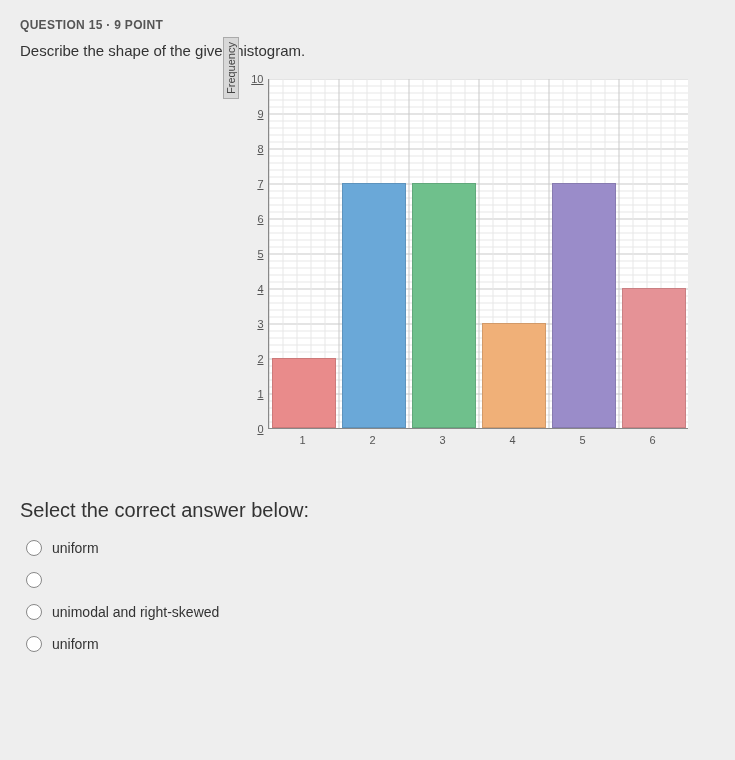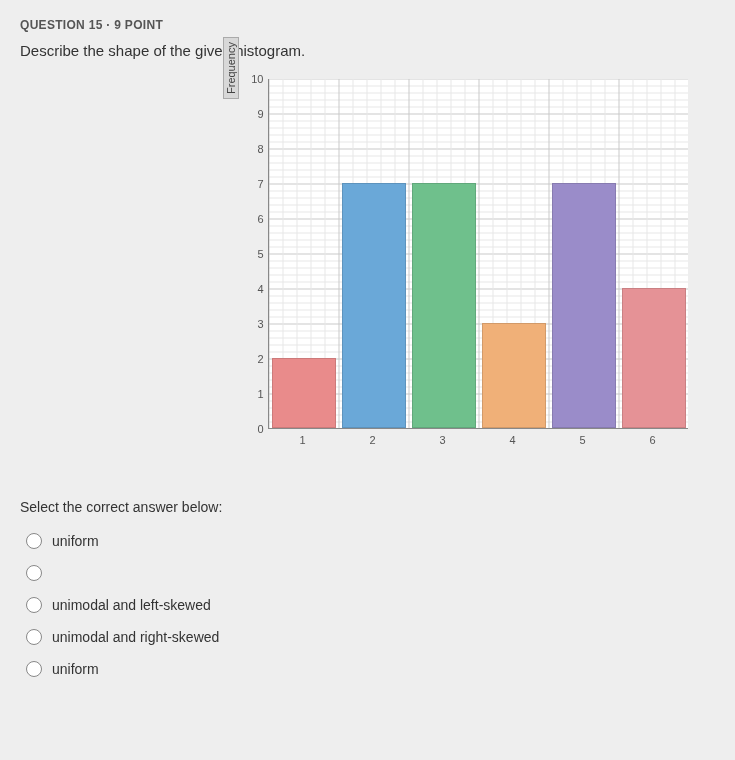--- a/index.html
+++ b/index.html
@@ -59,35 +59,36 @@
     color: #444;
   }
   .ytick {
     position: absolute;
     left: 30px;
     width: 16px;
     text-align: right;
     font-size: 11px;
     color: #555;
     transform: translateY(-50%);
+    text-decoration: underline;
   }
   .xtick {
     position: absolute;
     top: 365px;
     font-size: 11px;
     color: #555;
     transform: translateX(-50%);
   }
   .bar {
     position: absolute;
     bottom: 0;
     border: 1px solid rgba(0,0,0,0.12);
   }
   .select-label {
-    font-size: 14px;
+    font-size: 20px;
     color: #333;
     margin: 25px 0 18px 0;
   }
   .options { margin-left: 6px; }
   .option {
     display: flex;
     align-items: center;
     gap: 10px;
     margin-bottom: 16px;
     font-size: 14px;
@@ -236,23 +237,19 @@
 <div class="options" id="options">
     <div class="option">
       <span class="radio"></span>
       <span>uniform</span>
     </div>
     <div class="option">
       <span class="radio"></span>
     </div>
     <div class="option">
       <span class="radio"></span>
-      <span>unimodal and left-skewed</span>
-    </div>
-    <div class="option">
-      <span class="radio"></span>
       <span>unimodal and right-skewed</span>
     </div>
     <div class="option">
       <span class="radio"></span>
       <span>uniform</span>
     </div>
   </div>
 
 </body></html>

